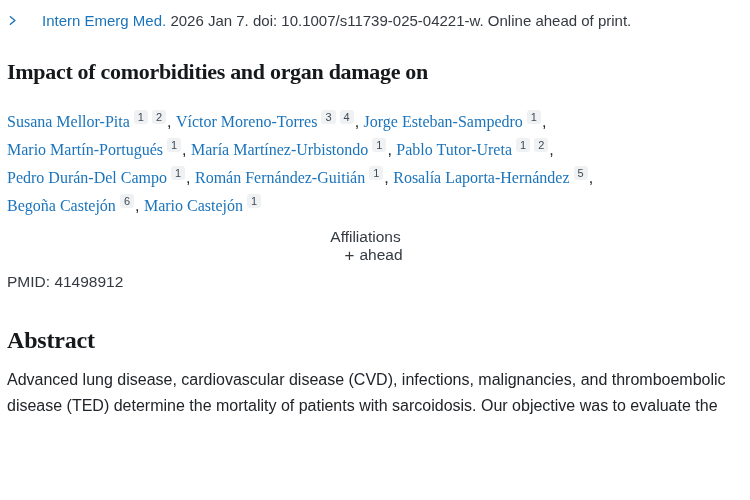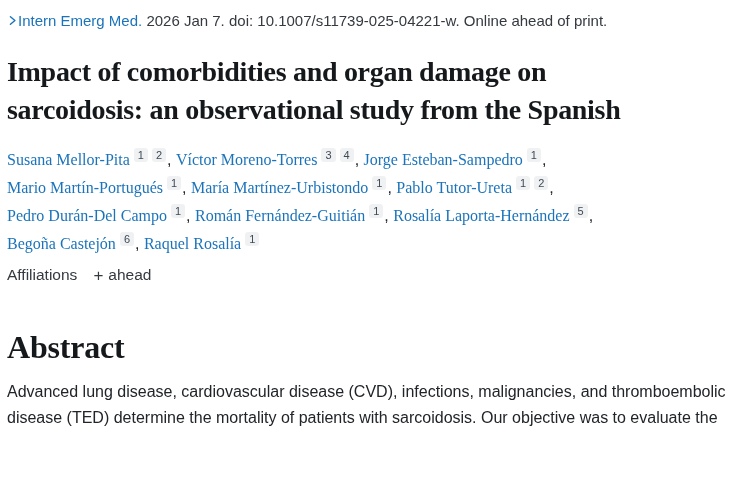--- a/index.html
+++ b/index.html
@@ -13,35 +13,35 @@
   *{box-sizing:border-box;margin:0;padding:0;}
   html,body{width:750px;height:500px;overflow:hidden;background:#ffffff;}
   body{
     font-family:"Liberation Sans","DejaVu Sans",sans-serif;
     color:var(--text-dark);
   }
   .page{padding:10px 10px 0 7px;}
 
   
   .citation-row{
-    display:flex;align-items:center;gap:0;
+    display:flex;align-items:center;gap:24px;
     font-size:15px;color:var(--text-secondary);
     padding-top:2px;
   }
   .chev{display:inline-flex;align-items:center;cursor:pointer;}
   .chev svg{display:block;}
   .journal-link{color:var(--link-blue);text-decoration:none;cursor:pointer;}
   .citation-rest{color:var(--text-secondary);}
 
   
   .title{
     margin-top:24px;
     font-family:"Liberation Serif","DejaVu Serif",serif;
     font-weight:700;
-    font-size:28px;
+    font-size:22px;
     line-height:38px;
     letter-spacing:-0.3px;
     color:var(--title-color);
   }
   .title-line{white-space:nowrap;}
 
   
   .authors{margin-top:17px;font-size:16px;line-height:28px;}
   .author-line{white-space:nowrap;}
   .author-link{color:var(--link-blue);text-decoration:none;cursor:pointer;font-family:Liberation Serif, serif;}
@@ -51,38 +51,38 @@
     padding:0 4px;margin-left:4px;
     border-radius:3px;
     background:var(--badge-bg);
     color:var(--badge-text);
     vertical-align:6px;
     cursor:pointer;
   }
   .author-comma{color:var(--text-dark);margin-left:1px;}
 
   
-  .affil-row{margin-top:8px;font-size:15.5px;color:var(--text-secondary);display:flex;align-items:center;}
+  .affil-row{margin-top:8px;font-size:15.5px;color:var(--text-secondary);display:flex;align-items:center;flex-direction:column;}
   .affil-label{margin-right:16px;}
   .expand-btn{
     display:inline-flex;align-items:center;gap:5px;
     background:none;border:none;font:inherit;color:var(--text-secondary);
     cursor:pointer;padding:0;
   }
   .plus-glyph{font-size:17px;line-height:1;}
   .ids-row{margin-top:9px;font-size:15.5px;color:var(--text-secondary);display:flex;align-items:center;}
   .pmid-group{margin-right:20px;}
   .doi-link{color:var(--link-blue);text-decoration:none;cursor:pointer;margin-left:4px;}
 
   
   .abstract-heading{
     margin-top:36px;
     font-family:"Liberation Serif","DejaVu Serif",serif;
     font-weight:700;
-    font-size:32px;
+    font-size:24px;
     color:var(--title-color);
     letter-spacing:-0.2px;
   }
   .abstract-text{
     margin-top:13px;
     font-size:16px;
     line-height:25.5px;
     color:var(--text-dark);
     max-width:740px;
   }
@@ -99,38 +99,41 @@
       </svg>
     </span>
     <span>
       <a class="journal-link">Intern Emerg Med.</a>
       <span class="citation-rest">2026 Jan 7. doi: 10.1007/s11739-025-04221-w. Online ahead of print.</span>
     </span>
   </div>
 
   <h1 class="title">
     <div class="title-line">Impact of comorbidities and organ damage on</div>
-    <div class="title-line">sarcoidosis: an observational study from the Spanish</div>
   </h1>
 
   <div class="authors">
       <div class="author-line"><span class="author"><a class="author-link">Susana Mellor-Pita</a><span class="aff-badge">1</span><span class="aff-badge">2</span><span class="author-comma">,</span></span> <span class="author"><a class="author-link">Víctor Moreno-Torres</a><span class="aff-badge">3</span><span class="aff-badge">4</span><span class="author-comma">,</span></span> <span class="author"><a class="author-link">Jorge Esteban-Sampedro</a><span class="aff-badge">1</span><span class="author-comma">,</span></span></div>
       <div class="author-line"><span class="author"><a class="author-link">Mario Martín-Portugués</a><span class="aff-badge">1</span><span class="author-comma">,</span></span> <span class="author"><a class="author-link">María Martínez-Urbistondo</a><span class="aff-badge">1</span><span class="author-comma">,</span></span> <span class="author"><a class="author-link">Pablo Tutor-Ureta</a><span class="aff-badge">1</span><span class="aff-badge">2</span><span class="author-comma">,</span></span></div>
       <div class="author-line"><span class="author"><a class="author-link">Pedro Durán-Del Campo</a><span class="aff-badge">1</span><span class="author-comma">,</span></span> <span class="author"><a class="author-link">Román Fernández-Guitián</a><span class="aff-badge">1</span><span class="author-comma">,</span></span> <span class="author"><a class="author-link">Rosalía Laporta-Hernández</a><span class="aff-badge">5</span><span class="author-comma">,</span></span></div>
-      <div class="author-line"><span class="author"><a class="author-link">Begoña Castejón</a><span class="aff-badge">6</span><span class="author-comma">,</span></span> <span class="author"><a class="author-link">Raquel Rosalía</a><span class="aff-badge">1</span></span></div>
+      <div class="author-line"><span class="author"><a class="author-link">Begoña Castejón</a><span class="aff-badge">6</span><span class="author-comma">,</span></span> <span class="author"><a class="author-link">Mario Castejón</a><span class="aff-badge">1</span></span></div>
     </div>
 
   <div class="affil-row">
     <span class="affil-label">Affiliations</span>
     <button class="expand-btn">
       <span class="plus-glyph">+</span>
       <span>ahead</span>
     </button>
   </div>
 
   <div class="ids-row">
+    <span class="pmid-group">
+      <span>PMID:</span>
+      <span>41498912</span>
+    </span>
   </div>
 
   <h2 class="abstract-heading">Abstract</h2>
 
   <p class="abstract-text">Advanced lung disease, cardiovascular disease (CVD), infections, malignancies, and thromboembolic disease (TED) determine the mortality of patients with sarcoidosis. Our objective was to evaluate the</p>
 
 </div>
 
 </body></html>

